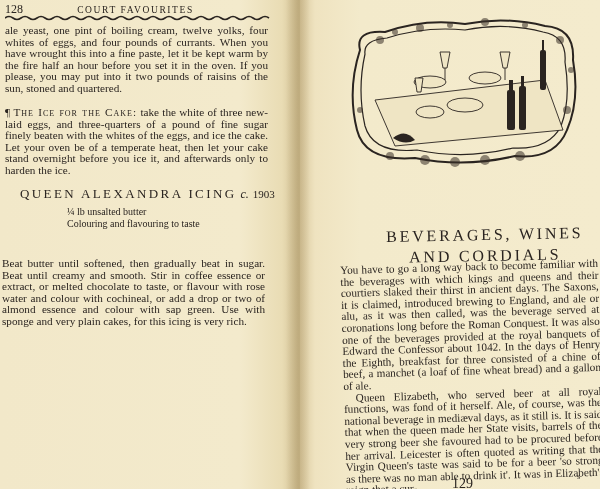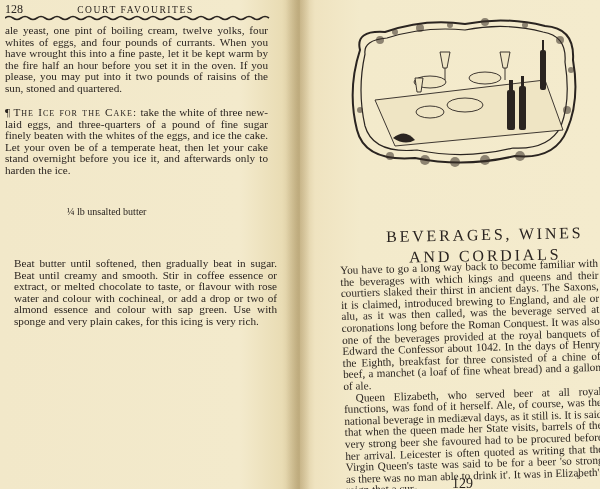--- a/index.html
+++ b/index.html
@@ -34,21 +34,21 @@
   .text { font-size: 11.2px; line-height: 11.6px; text-align: justify; }
   .left .body1 { position: absolute; top: 25px; left: 5px; width: 263px; }
   .left .body2 { position: absolute; top: 107px; left: 5px; width: 263px; }
   .sc { font-variant: small-caps; letter-spacing: 1px; }
   .recipe-title {
     position: absolute; top: 186px; left: 20px; font-size: 13px; letter-spacing: 2.4px;
   }
   .recipe-title .circa { font-style: italic; letter-spacing: 0; margin-left: 4px; font-size: 12px; }
   .recipe-title .year { letter-spacing: 0; font-size: 11px; margin-left: 4px; }
   .ingredients { position: absolute; top: 206px; left: 67px; font-size: 10px; line-height: 12.2px; }
-  .left .body3 { position: absolute; top: 258px; left: 14px; width: 263px; }
+  .left .body3 { position: absolute; top: 258px; left: 2px; width: 263px; }
   .illustration { position: absolute; top: 10px; left: 335px; width: 255px; height: 160px; }
   .chapter-title {
     position: absolute; top: 224px; left: 380px; width: 210px; text-align: center;
     font-size: 16px; letter-spacing: 2.8px; line-height: 21px; transform: rotate(-1.2deg);
   }
   .right .body1 {
     position: absolute; top: 265px; left: 340px; width: 258px;
     transform: rotate(-1.6deg); transform-origin: left top;
   }
   .right .body1 p { margin: 0; }
@@ -74,23 +74,27 @@
       <path d="M0 3 Q4 0 8 3 T16 3 T24 3 T32 3 T40 3 T48 3 T56 3 T64 3 T72 3 T80 3 T88 3 T96 3 T104 3 T112 3 T120 3 T128 3 T136 3 T144 3 T152 3 T160 3 T168 3 T176 3 T184 3 T192 3 T200 3 T208 3 T216 3 T224 3 T232 3 T240 3 T248 3 T256 3 T264 3" fill="none" stroke="#2a2420" stroke-width="1.6"></path>
     </svg>
 
     <div class="text body1">ale yeast, one pint of boiling cream, twelve yolks, four whites of eggs, and four pounds of currants. When you have wrought this into a fine paste, let it be kept warm by the fire half an hour before you set it in the oven. If you please, you may put into it two pounds of raisins of the sun, stoned and quartered.</div>
 
     <div class="text body2">
       <span>¶</span>
       <span class="sc">The Ice for the Cake:</span><span> take the white of three new-laid eggs, and three-quarters of a pound of fine sugar finely beaten with the whites of the eggs, and ice the cake. Let your oven be of a temperate heat, then let your cake stand overnight before you ice it, and afterwards only to harden the ice.</span>
     </div>
 
+    <div class="recipe-title">
+      <span>QUEEN ALEXANDRA ICING</span><span class="circa">c.</span><span class="year">1903</span>
+    </div>
 
     <div class="ingredients">
       <div>¼ lb unsalted butter</div>
+      <div>Colouring and flavouring to taste</div>
     </div>
 
     <div class="text body3">Beat butter until softened, then gradually beat in sugar. Beat until creamy and smooth. Stir in coffee essence or extract, or melted chocolate to taste, or flavour with rose water and colour with cochineal, or add a drop or two of almond essence and colour with sap green. Use with sponge and very plain cakes, for this icing is very rich.</div>
   </div>
 
   <div class="page right"></div>
 </div>
 
 <div class="gutter-shadow"></div>
 

